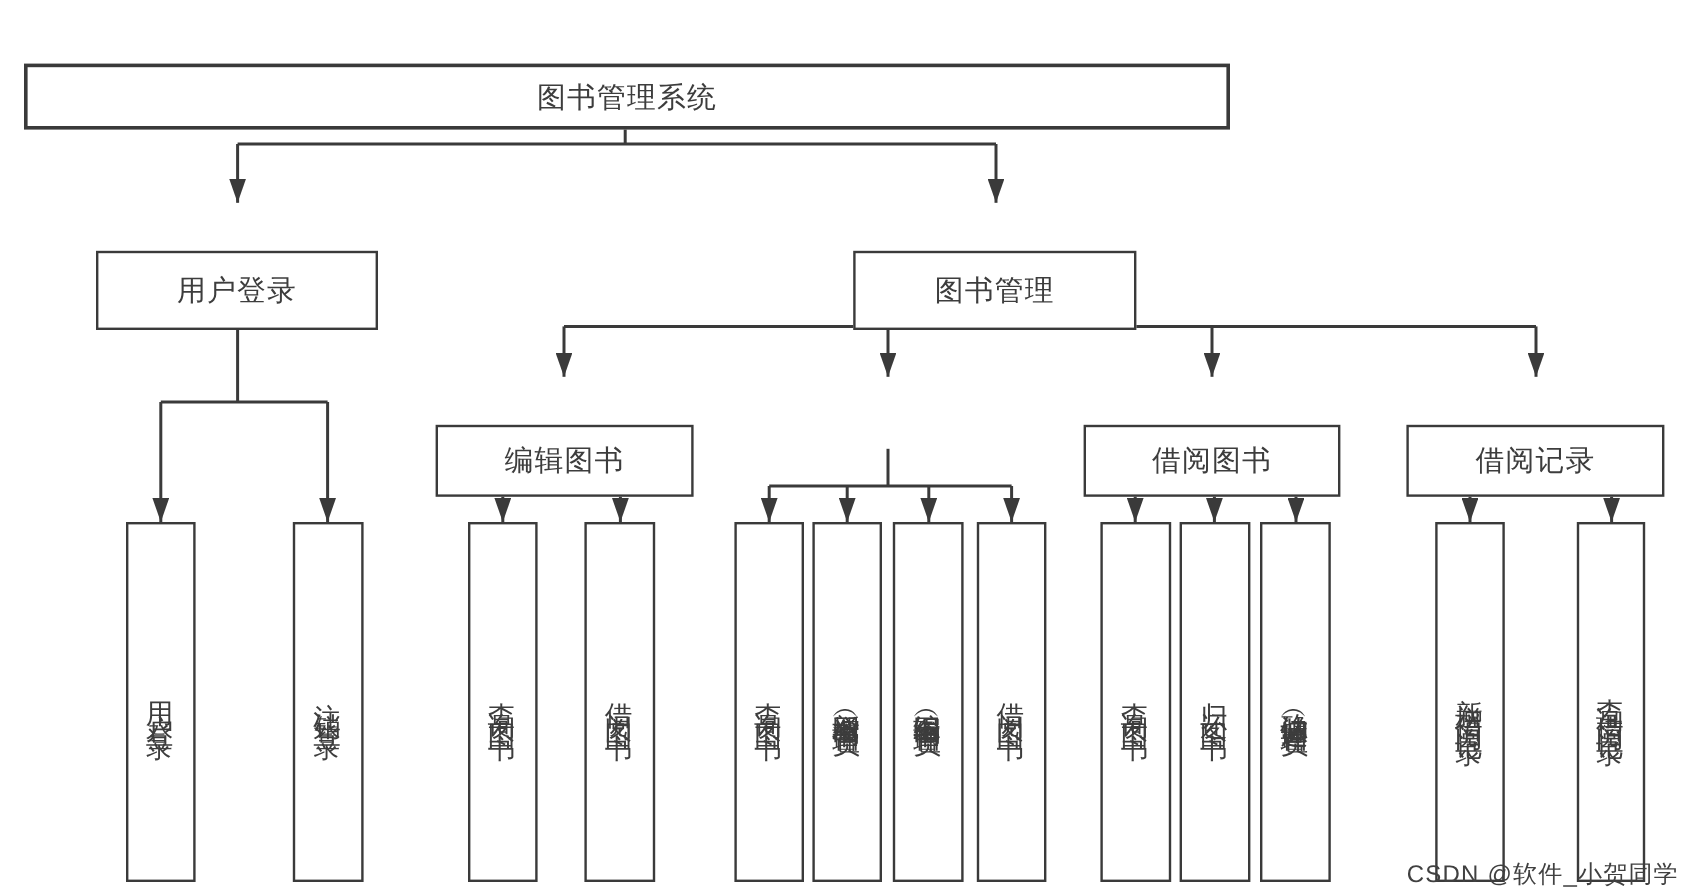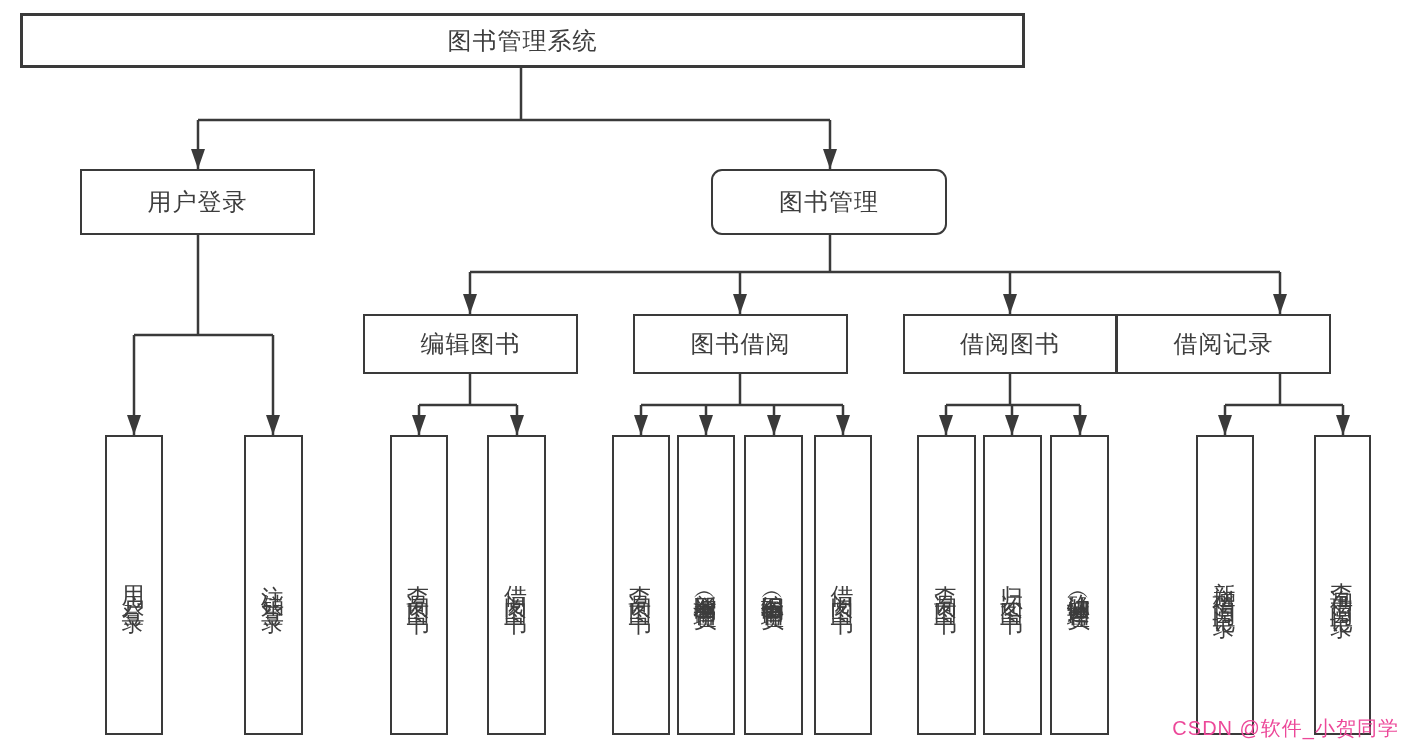--- a/index.html
+++ b/index.html
@@ -25,20 +25,21 @@
     background: #ffffff;
     border: 2px solid #3a3a3a;
     box-sizing: border-box;
     display: flex;
     align-items: center;
     justify-content: center;
     color: #3d3d3d;
     font-size: 24px;
     text-align: center;
     letter-spacing: 1px;
+    margin-top: 40px;
   }
   .node.root {
     border-width: 3px;
     left: 20px; top: 13px;
     width: 1005px; height: 55px;
   }
   .node.lvl2, .node.lvl3 {
     border-width: 2.5px;
   }
   .leaf {
@@ -60,21 +61,21 @@
     white-space: nowrap;
   }
   .ls-wide  { letter-spacing: 9px; }
   .ls-mid   { letter-spacing: 7px; }
   .ls-tight { letter-spacing: 2px; }
   #watermark {
     position: absolute;
     right: 6px;
     bottom: 5px;
     font-size: 20px;
-    color: #ec4899;
+    color: #404040;
     letter-spacing: 1px;
   }
 </style>
 </head>
 <body>
 
 <div id="canvas">
 
   <svg id="connectors" viewBox="0 0 1405 747" xmlns="http://www.w3.org/2000/svg">
     <defs>
@@ -134,26 +135,25 @@
       <path d="M1280,374 V405"></path>
       <path d="M1225,405 H1343"></path>
       <line x1="1225" y1="405" x2="1225" y2="435" marker-end="url(#ah)"></line>
       <line x1="1343" y1="405" x2="1343" y2="435" marker-end="url(#ah)"></line>
     </g>
   </svg>
 
   <div class="node root">图书管理系统</div>
 
   <div class="node lvl2" style="left:80px; top:169px; width:235px; height:66px;">用户登录</div>
-  <div class="node lvl2" style="left:711px; top:169px; width:236px; height:66px;border-radius:11px;">图书管理</div>
+  <div class="node lvl2" style="left:711px; top:169px; width:236px; height:66px;">图书管理</div>
 
   <div class="node lvl3" style="left:363px; top:314px; width:215px; height:60px;">编辑图书</div>
-  <div class="node lvl3" style="left:633px; top:314px; width:215px; height:60px;">图书借阅</div>
   <div class="node lvl3" style="left:903px; top:314px; width:214px; height:60px;">借阅图书</div>
-  <div class="node lvl3" style="left:1116px; top:314px; width:215px; height:60px;">借阅记录</div>
+  <div class="node lvl3" style="left:1172px; top:314px; width:215px; height:60px;">借阅记录</div>
 
   <div class="leaf" style="left:105px; width:58px;">
     <span class="vtext ls-wide">用户登录</span>
   </div>
   <div class="leaf" style="left:244px; width:59px;">
     <span class="vtext ls-wide">注销登录</span>
   </div>
 
   <div class="leaf" style="left:390px; width:58px;">
     <span class="vtext ls-wide">查询图书</span>

